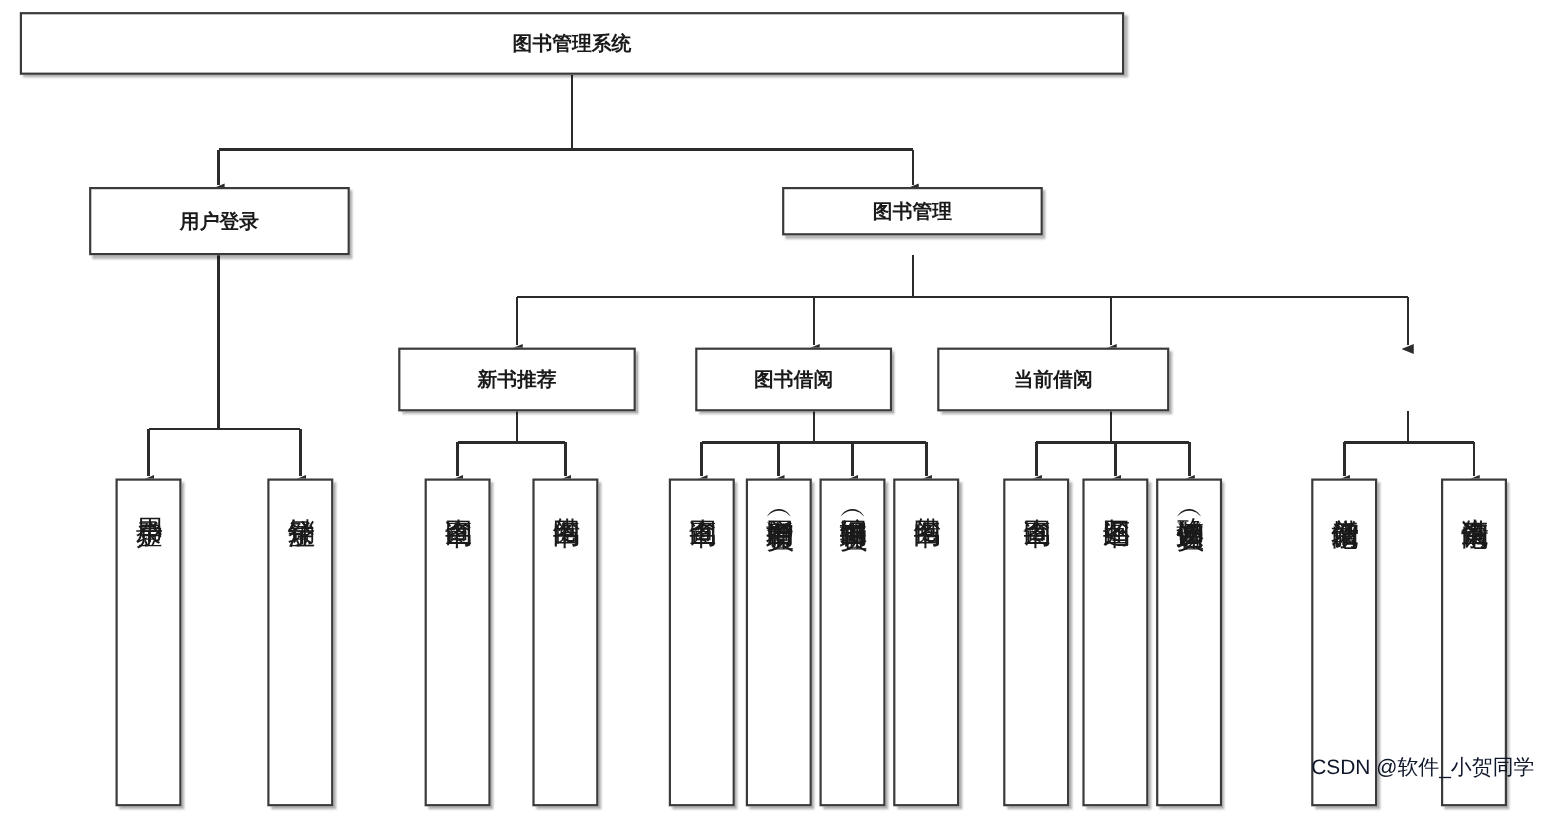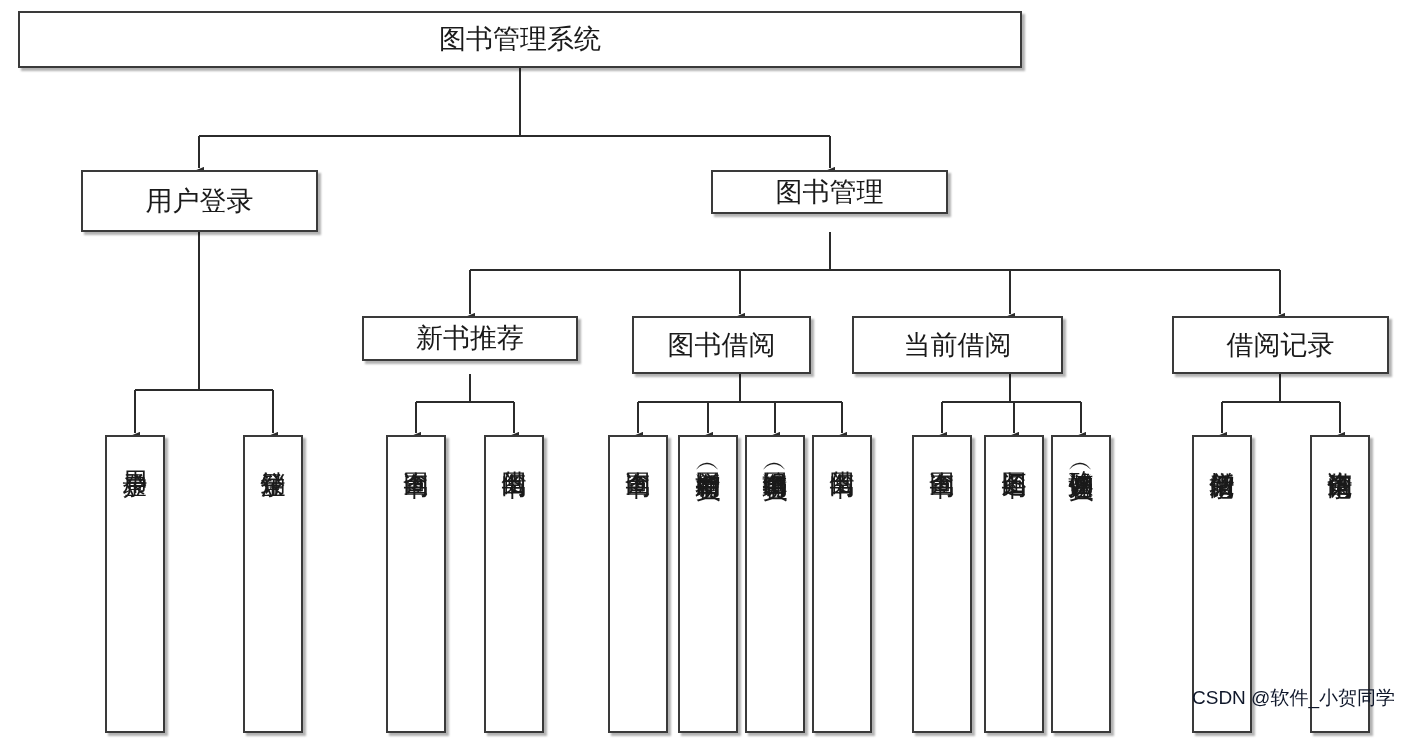--- a/index.html
+++ b/index.html
@@ -40,21 +40,22 @@
   }
   .node-label {
     color: #1a1a1a;
     font-family: "Liberation Sans", "DejaVu Sans", sans-serif;
     line-height: 1.12;
     text-align: center;
     white-space: nowrap;
     user-select: none;
   }
   .horiz .node-label {
-    font-size: 27px;
+    font-size: 18px;
+    font-weight: bold;
   }
   .vert {
     align-items: flex-start;
     justify-content: center;
     padding-top: 14px;
   }
   .vert .node-label {
     writing-mode: vertical-rl;
     text-orientation: upright;
     font-size: 25px;
@@ -151,32 +152,29 @@
     <span class="node-label">图书管理系统</span>
   </div>
 
   <div class="node-box horiz" style="left: 81px; top: 170px; width: 237px; height: 62px;">
     <span class="node-label">用户登录</span>
   </div>
   <div class="node-box horiz" style="left: 711px; top: 170px; width: 237px; height: 44px;">
     <span class="node-label">图书管理</span>
   </div>
 
-  <div class="node-box horiz" style="left: 362px; top: 316px; width: 216px; height: 45px;">
+  <div class="node-box horiz" style="left: 362px; top: 316px; width: 216px; height: 58px;">
     <span class="node-label">新书推荐</span>
   </div>
   <div class="node-box horiz" style="left: 632px; top: 316px; width: 179px; height: 58px;">
     <span class="node-label">图书借阅</span>
   </div>
   <div class="node-box horiz" style="left: 852px; top: 316px; width: 211px; height: 58px;">
     <span class="node-label">当前借阅</span>
   </div>
-  <div class="node-box horiz" style="left: 1172px; top: 316px; width: 217px; height: 58px;">
-    <span class="node-label">借阅记录</span>
-  </div>
 
   <div class="node-box vert" style="left: 105px; top: 435px; width: 60px; height: 298px;">
     <span class="node-label">用户登录</span>
   </div>
   <div class="node-box vert" style="left: 243px; top: 435px; width: 60px; height: 298px;">
     <span class="node-label">注销登录</span>
   </div>
   <div class="node-box vert" style="left: 386px; top: 435px; width: 60px; height: 298px;">
     <span class="node-label">查询图书</span>
   </div>

